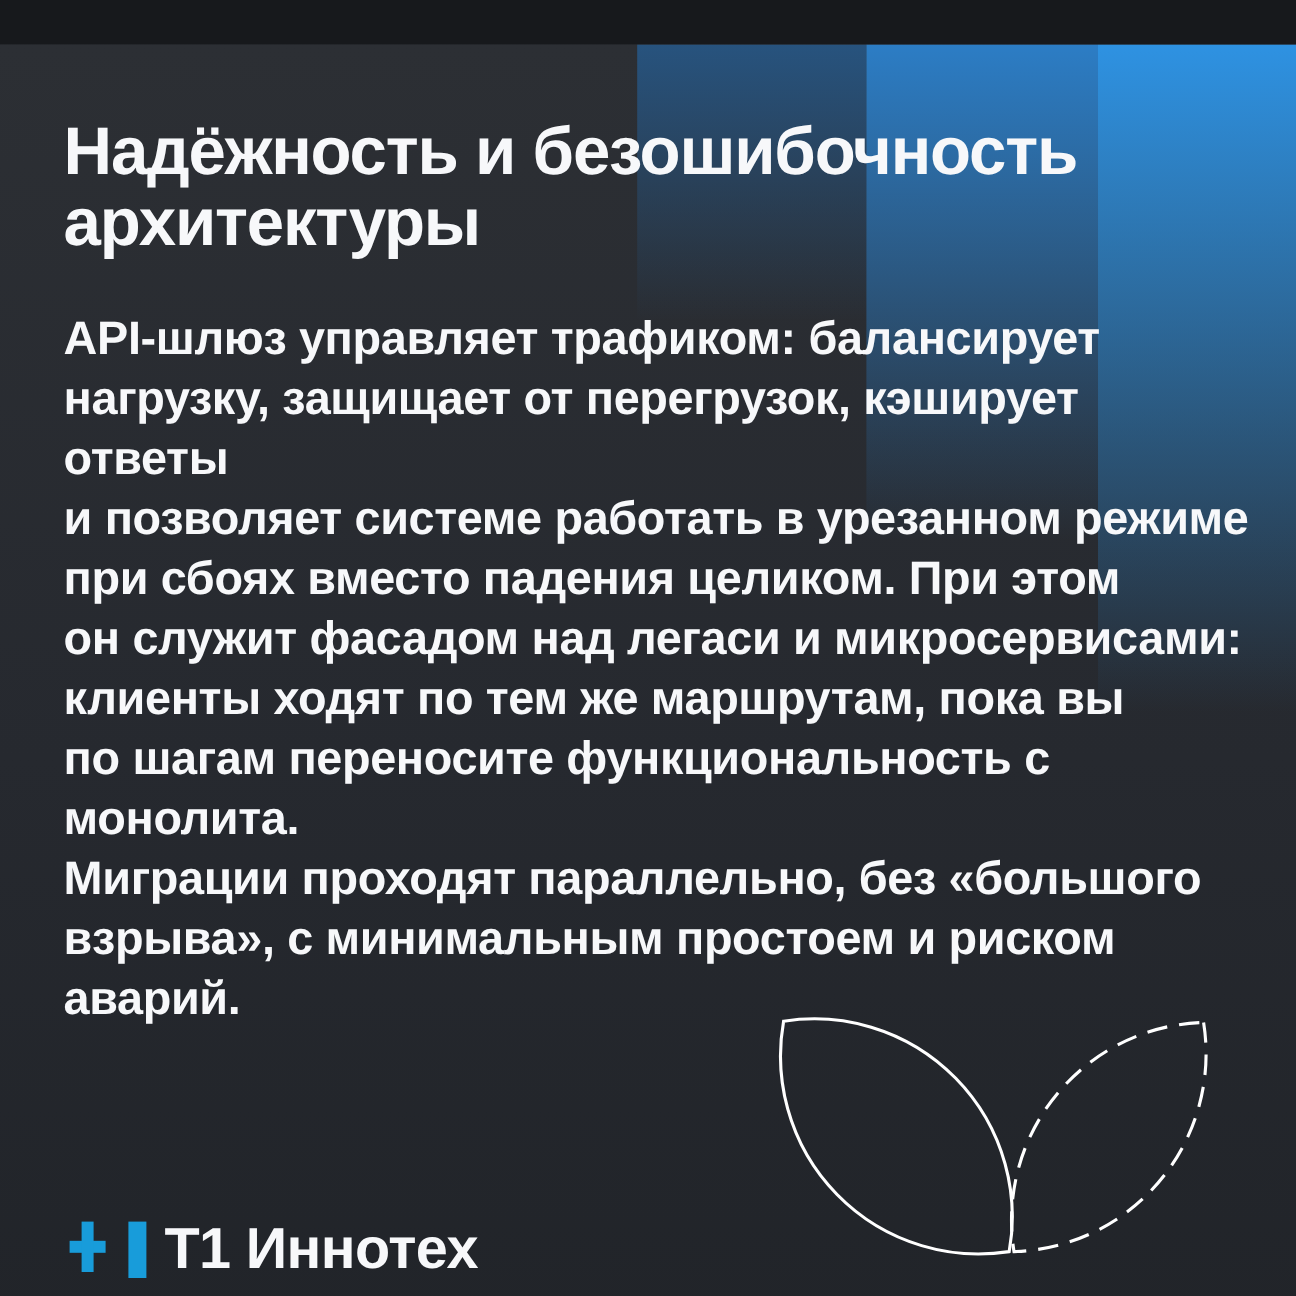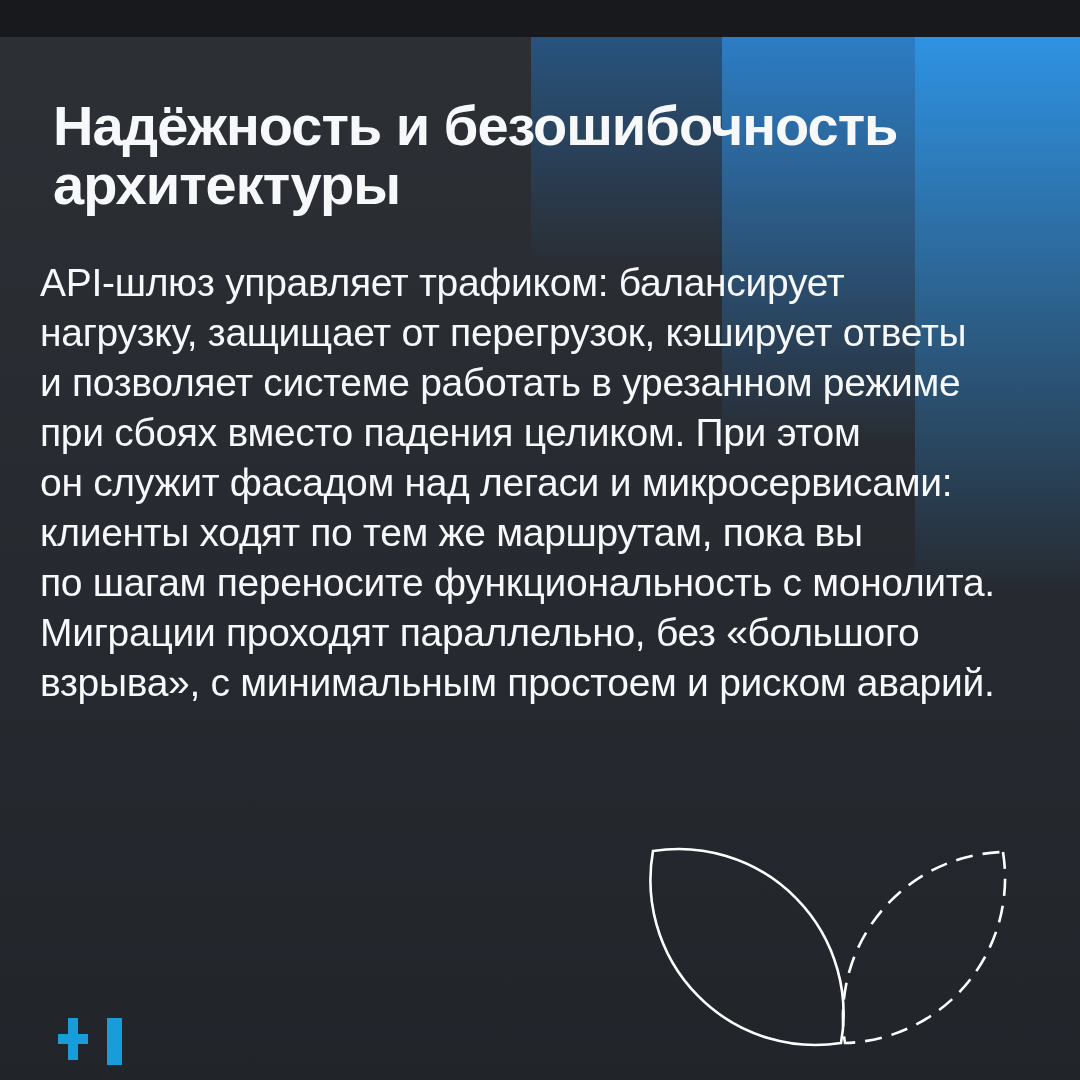--- a/index.html
+++ b/index.html
@@ -40,27 +40,27 @@
     width: 990px;
     font-size: 56px;
     line-height: 1.06;
     font-weight: 700;
     letter-spacing: -1px;
     color: var(--text);
     white-space: pre-line;
   }
   .body-text {
     position: absolute;
-    left: 40px;
+    left: 53px;
     top: 221px;
     margin: 0;
     width: 990px;
     font-size: 39px;
     line-height: 50px;
-    font-weight: 400;
+    font-weight: 700;
     letter-spacing: -0.3px;
     color: var(--text);
     white-space: pre-line;
   }
   .leaf-motif {
     position: absolute;
     left: 630px;
     top: 795px;
   }
   .leaf-motif path {
@@ -121,15 +121,16 @@
     <path class="leaf-solid" d="M 653 814 A 165 165 0 0 0 841 1006 A 165 165 0 0 0 653 814 Z"></path>
     <path class="leaf-dashed" d="M 1003 815 A 165 165 0 0 1 845 1006 A 165 165 0 0 1 1003 815 Z"></path>
   </svg>
 
   <div class="brand-logo">
     <svg class="logo-mark" width="70" height="55" viewBox="0 0 70 55">
       <rect x="3" y="22" width="30" height="10" fill="var(--accent)"></rect>
       <rect x="13" y="6" width="10" height="42" fill="var(--accent)"></rect>
       <rect x="52" y="6" width="15" height="47" fill="var(--accent)"></rect>
     </svg>
+    <div class="brand-name">Т1 Иннотех</div>
   </div>
 
 </div>
 
 </body></html>

